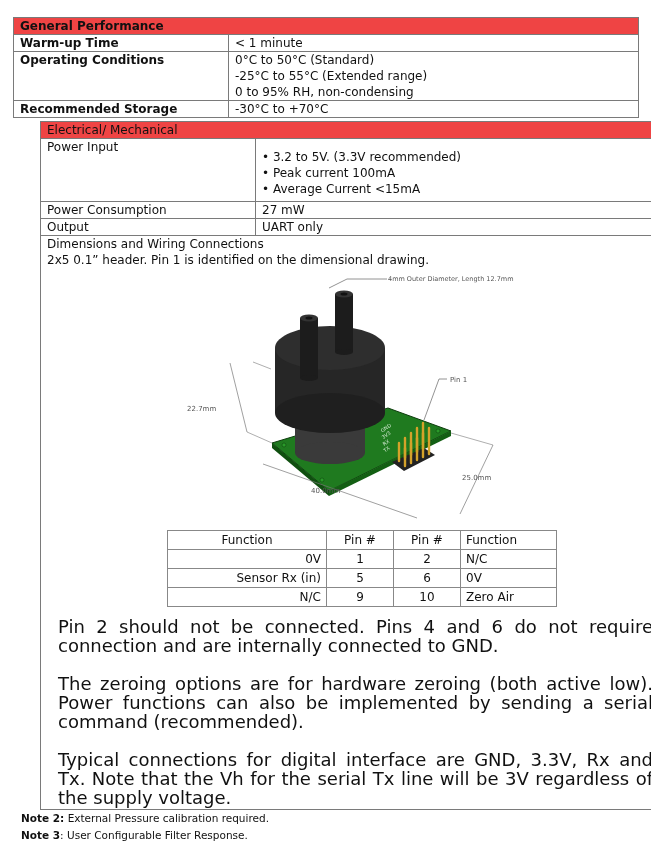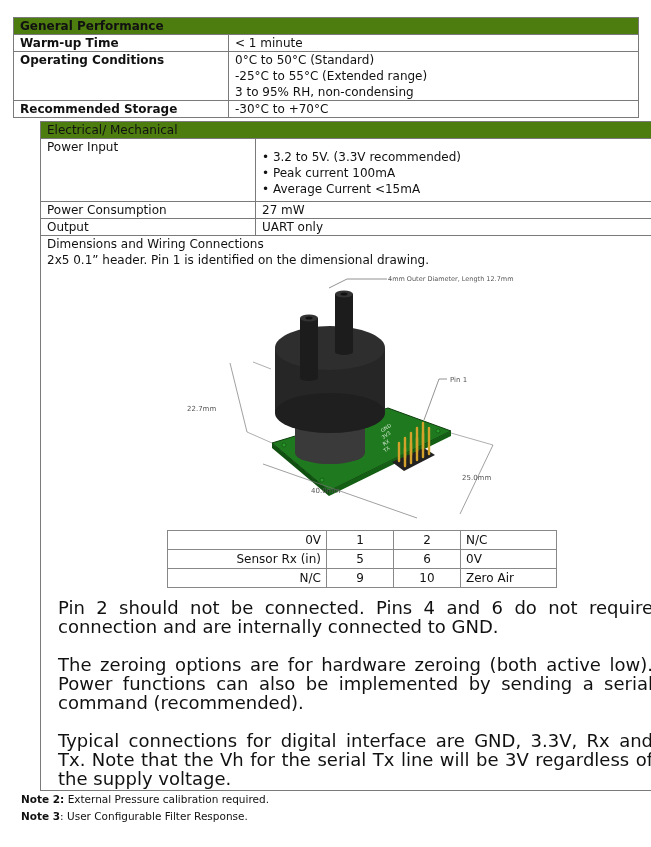--- a/index.html
+++ b/index.html
@@ -1,21 +1,21 @@
 <!DOCTYPE html>
 <html><head>
 <meta charset="utf-8">
 <style>
   html, body { margin:0; padding:0; background:#ffffff; }
   body { width:651px; height:847px; position:relative; overflow:hidden;
          font-family:"DejaVu Sans", sans-serif; color:#111; }
   .page { position:absolute; left:13px; top:17px; width:626px; }
   table.spec { border-collapse:collapse; width:626px; table-layout:fixed; }
   table.spec td { border:1px solid #7a7a7a; padding:0 6px; font-size:12px; line-height:16px; vertical-align:top; }
-  .sec-head td { background:#4d7c0f; }
+  .sec-head td { background:#ef4444; }
   .sec1 td { font-size:15.5px; font-weight:bold; line-height:20px; padding:1px 6px 0 6px; }
   .sec2 td { font-size:13.5px; line-height:20px; padding:1px 6px 0 6px; }
   .bold { font-weight:bold; }
   col.c1 { width:215px; }
   .bullets { margin:0; padding:10px 0 4px 0; list-style:none; }
   .bullets li::before { content:"\2022\00a0"; }
   .dim-cell { padding:0 6px !important; }
   .dim-title { line-height:16px; }
   .figure { position:relative; width:626px; height:258px; }
   .pin-table-wrap { display:flex; justify-content:center; margin-top:4px; padding-left:18px; }
@@ -46,21 +46,21 @@
         </tr>
     <tr>
       <td class="bold">Warm-up Time</td>
       <td>&lt; 1 minute</td>
     </tr>
     <tr>
       <td class="bold">Operating Conditions</td>
       <td>
         <div>0°C to 50°C (Standard)</div>
         <div>-25°C to 55°C (Extended range)</div>
-        <div>3 to 95% RH, non-condensing</div>
+        <div>0 to 95% RH, non-condensing</div>
       </td>
     </tr>
     <tr>
       <td class="bold">Recommended Storage</td>
       <td>-30°C to +70°C</td>
     </tr>
   </tbody>
     </table>
 
   <table class="spec" style="margin-top:3px;margin-left:27px;">
@@ -158,20 +158,26 @@
 
             <line x1="404" y1="165" x2="446" y2="177" stroke="#777" stroke-width="0.6"></line>
             <line x1="446" y1="177" x2="413" y2="246" stroke="#777" stroke-width="0.7"></line>
             <text x="415" y="212" font-size="7" fill="#555" font-family="DejaVu Sans, sans-serif">25.0mm</text>
           </svg>
         </div>
 
         <div class="pin-table-wrap">
           <table class="pins">
             <tbody>
+                  <tr>
+              <td class="f-left hdr">Function</td>
+              <td class="pin">Pin #</td>
+              <td class="pin">Pin #</td>
+              <td class="f-right">Function</td>
+            </tr>
             <tr>
               <td class="f-left">0V</td>
               <td class="pin">1</td>
               <td class="pin">2</td>
               <td class="f-right">N/C</td>
             </tr>
             <tr>
               <td class="f-left">Sensor Rx (in)</td>
               <td class="pin">5</td>
               <td class="pin">6</td>

